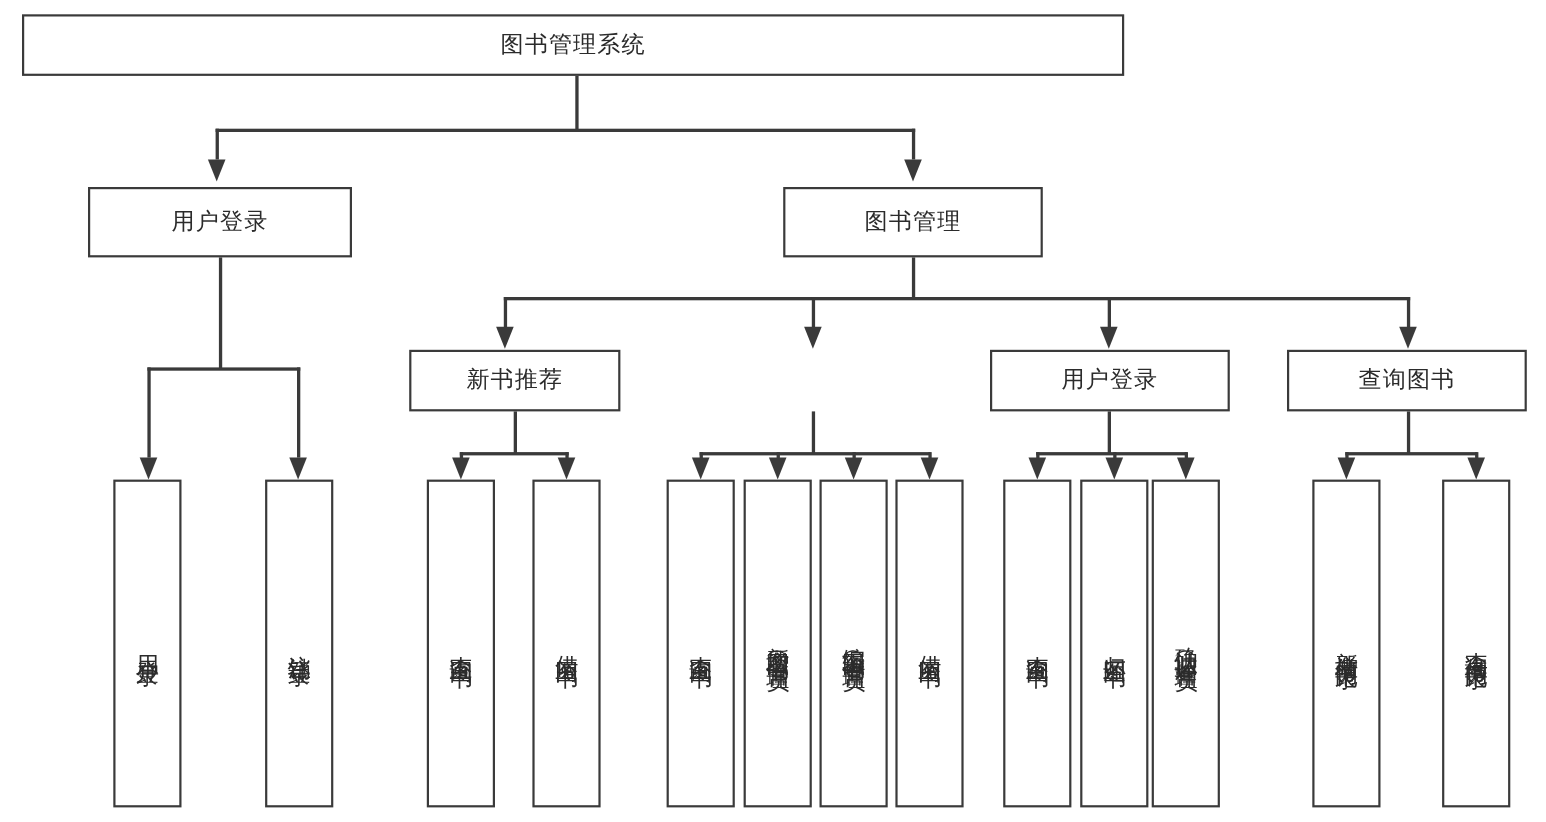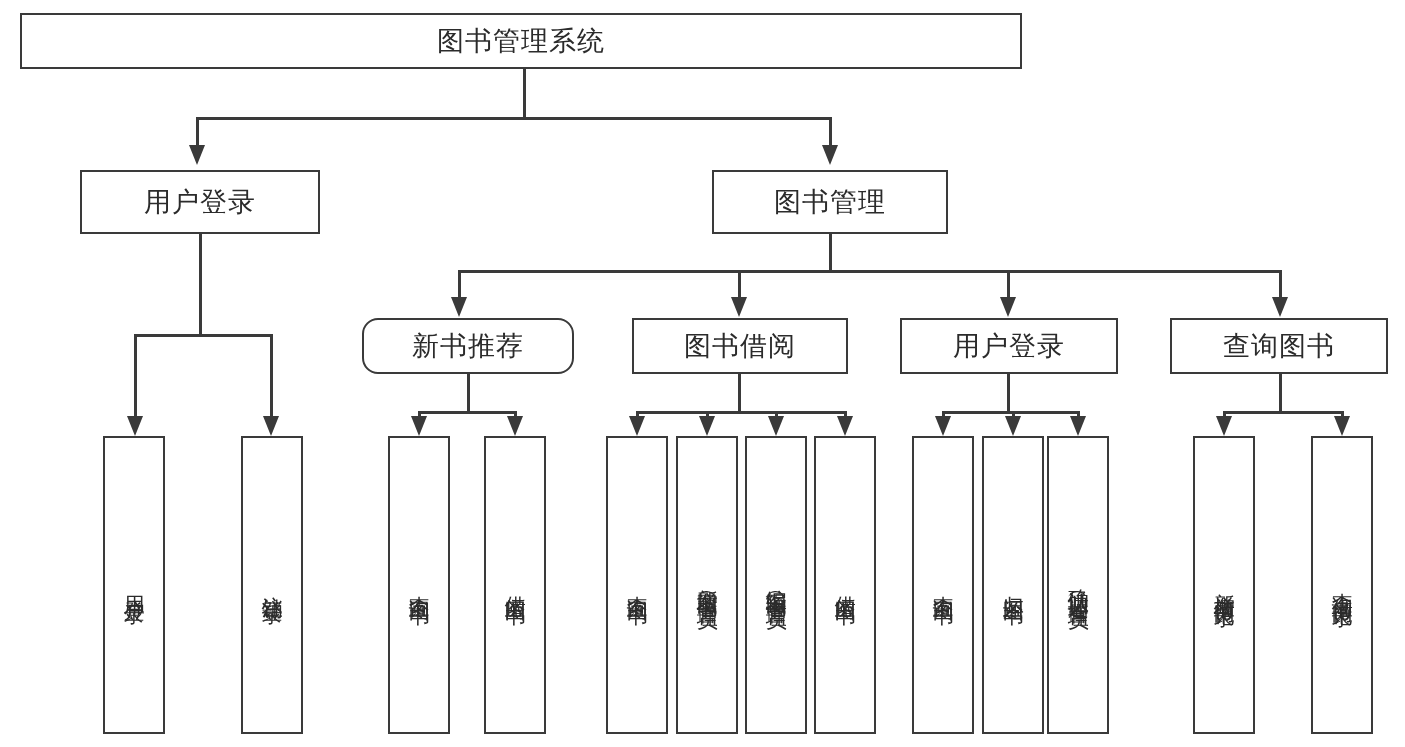--- a/index.html
+++ b/index.html
@@ -19,21 +19,21 @@
     position: absolute;
     box-sizing: border-box;
     border: 2.5px solid #3a3a3a;
     background: #ffffff;
     display: flex;
     align-items: center;
     justify-content: center;
     color: #2b2b2b;
   }
   .node.horiz {
-    font-size: 27px;
+    font-size: 21px;
     letter-spacing: 1px;
     line-height: 1.2;
   }
   .node.vert {
     writing-mode: vertical-rl;
     text-orientation: upright;
     font-size: 21px;
     line-height: 1.35;
     letter-spacing: 3px;
     padding: 6px 0;
@@ -98,25 +98,22 @@
   <div class="line h" style="left:458px; top:270px; width:824px; height:2.5px;"></div>
   <div class="line v" style="left:458px; top:270px; width:2.5px; height:28px;"></div>
   <div class="line v" style="left:738px; top:270px; width:2.5px; height:28px;"></div>
   <div class="line v" style="left:1007px; top:270px; width:2.5px; height:28px;"></div>
   <div class="line v" style="left:1279px; top:270px; width:2.5px; height:28px;"></div>
   <div class="arrow" style="left:451px; top:297px;"></div>
   <div class="arrow" style="left:731px; top:297px;"></div>
   <div class="arrow" style="left:1000px; top:297px;"></div>
   <div class="arrow" style="left:1272px; top:297px;"></div>
 
-  <div class="node horiz" style="left:362px; top:318px; width:212px; height:56px;border-radius:16px;">
+  <div class="node horiz" style="left:372px; top:318px; width:192px; height:56px;">
     <span>新书推荐</span>
-  </div>
-  <div class="node horiz" style="left:632px; top:318px; width:216px; height:56px;">
-    <span>图书借阅</span>
   </div>
   <div class="node horiz" style="left:900px; top:318px; width:218px; height:56px;">
     <span>用户登录</span>
   </div>
   <div class="node horiz" style="left:1170px; top:318px; width:218px; height:56px;">
     <span>查询图书</span>
   </div>
 
   <div class="line v" style="left:467px; top:374px; width:2.5px; height:38px;"></div>
   <div class="line h" style="left:418px; top:411px; width:99px; height:2.5px;"></div>

